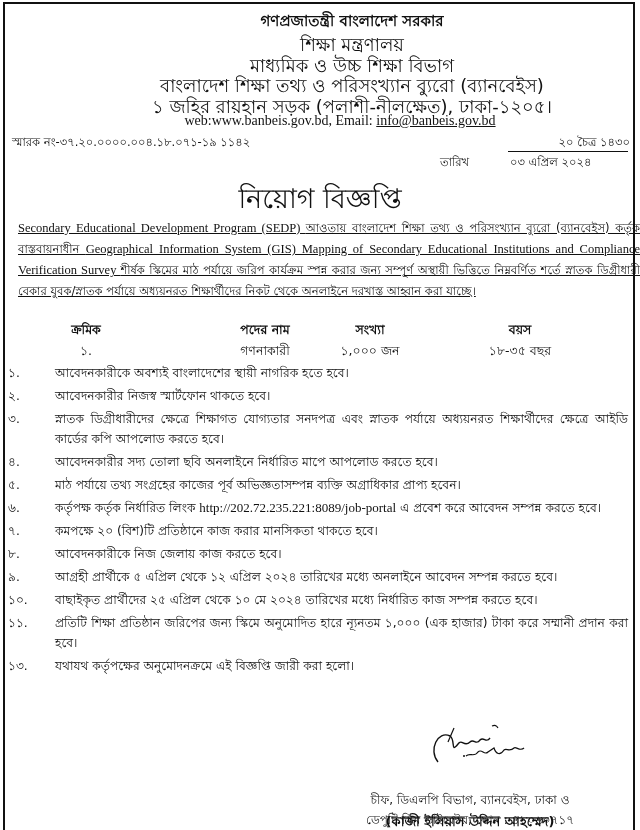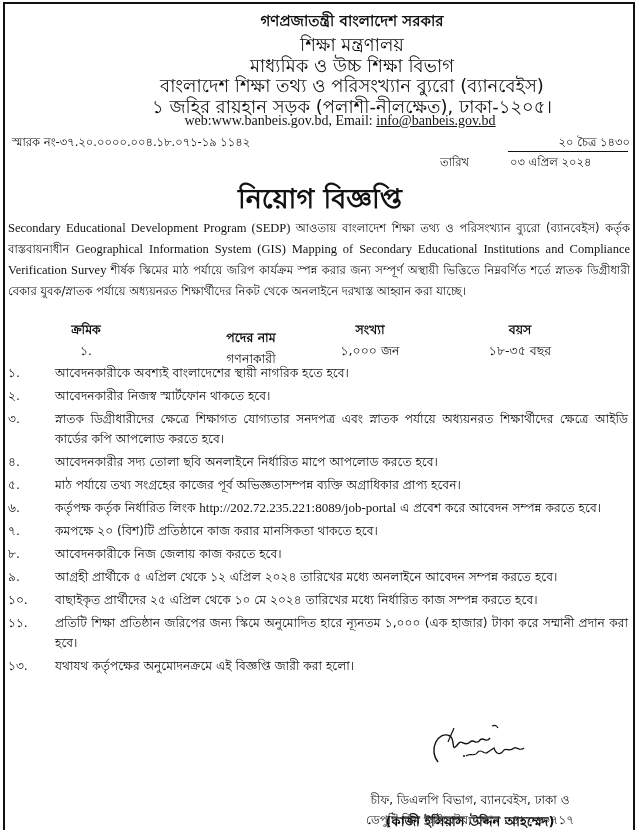--- a/index.html
+++ b/index.html
@@ -16,32 +16,33 @@
   .center { text-align: center; padding-left: 32px; }
   .hdr1 { position: absolute; left: 0; width: 640px; top: 9px; font-size: 15px; font-weight: bold; }
   .hdr-line { position: absolute; left: 0; width: 640px; font-size: 18px; }
   .web { position: absolute; left: 0; width: 616px; top: 113px; font-family: "Liberation Serif", serif; font-size: 14px; }
   .web u { text-decoration: underline; }
   .memo { position: absolute; left: 12px; top: 134px; font-size: 11.5px; }
   .date-bn { position: absolute; right: 10px; top: 134px; font-size: 11.5px; text-align: right; width: 140px; }
   .date-rule { position: absolute; left: 508px; top: 151px; width: 120px; border-top: 1px solid #111; }
   .date-label { position: absolute; left: 440px; top: 154px; font-size: 11.5px; }
   .date-en { position: absolute; left: 510px; top: 154px; font-size: 11.5px; }
-  .title { position: absolute; left: 0; width: 640px; top: 178px; font-size: 27px; font-weight: bold; text-align: center; }
+  .title { position: absolute; left: 0; width: 640px; top: 178px; font-size: 27px; font-weight: normal; text-align: center; }
   .intro {
-    position: absolute; left: 8px; top: 218px; width: 622px;
+    position: absolute; left: 18px; top: 218px; width: 622px;
     font-size: 12.5px; line-height: 21px; text-align: justify;
     font-family: "Liberation Serif", "DejaVu Sans", serif;
+    text-decoration: underline;
   }
   .intro span.bn { font-family: "DejaVu Sans", sans-serif; font-size: 11.5px; }
   .tbl-head, .tbl-row { position: absolute; left: 0; width: 640px; font-size: 12.5px; }
   .tbl-head { top: 321px; font-weight: bold; }
   .tbl-row { top: 342px; }
   .tbl-head span, .tbl-row span { position: absolute; transform: translateX(-50%); white-space: nowrap; }
-  .c1 { left: 86px; } .c2 { left: 251px; margin-top: 8px; } .c3 { left: 370px; } .c4 { left: 520px; }
+  .c1 { left: 86px; } .c2 { left: 265px; } .c3 { left: 370px; } .c4 { left: 520px; }
   .conds { position: absolute; left: 8px; top: 363px; width: 620px; }
   .cond { position: relative; display: flex; font-size: 12.2px; line-height: 20px; margin-bottom: 3px; }
   .cond .num { width: 47px; flex: 0 0 47px; }
   .cond .txt { flex: 1; text-align: justify; }
   .cond .txt .lat { font-family: "Liberation Serif", serif; font-size: 13px; }
   .sig { position: absolute; left: 420px; top: 722px; width: 130px; height: 50px; }
   .sign-name { position: absolute; left: 300px; width: 340px; top: 770px; text-align: center; font-size: 13px; font-weight: bold; margin-top: 42px; }
   .sign-line { position: absolute; left: 300px; width: 340px; text-align: center; font-size: 12px; }
 </style>
 </head>

